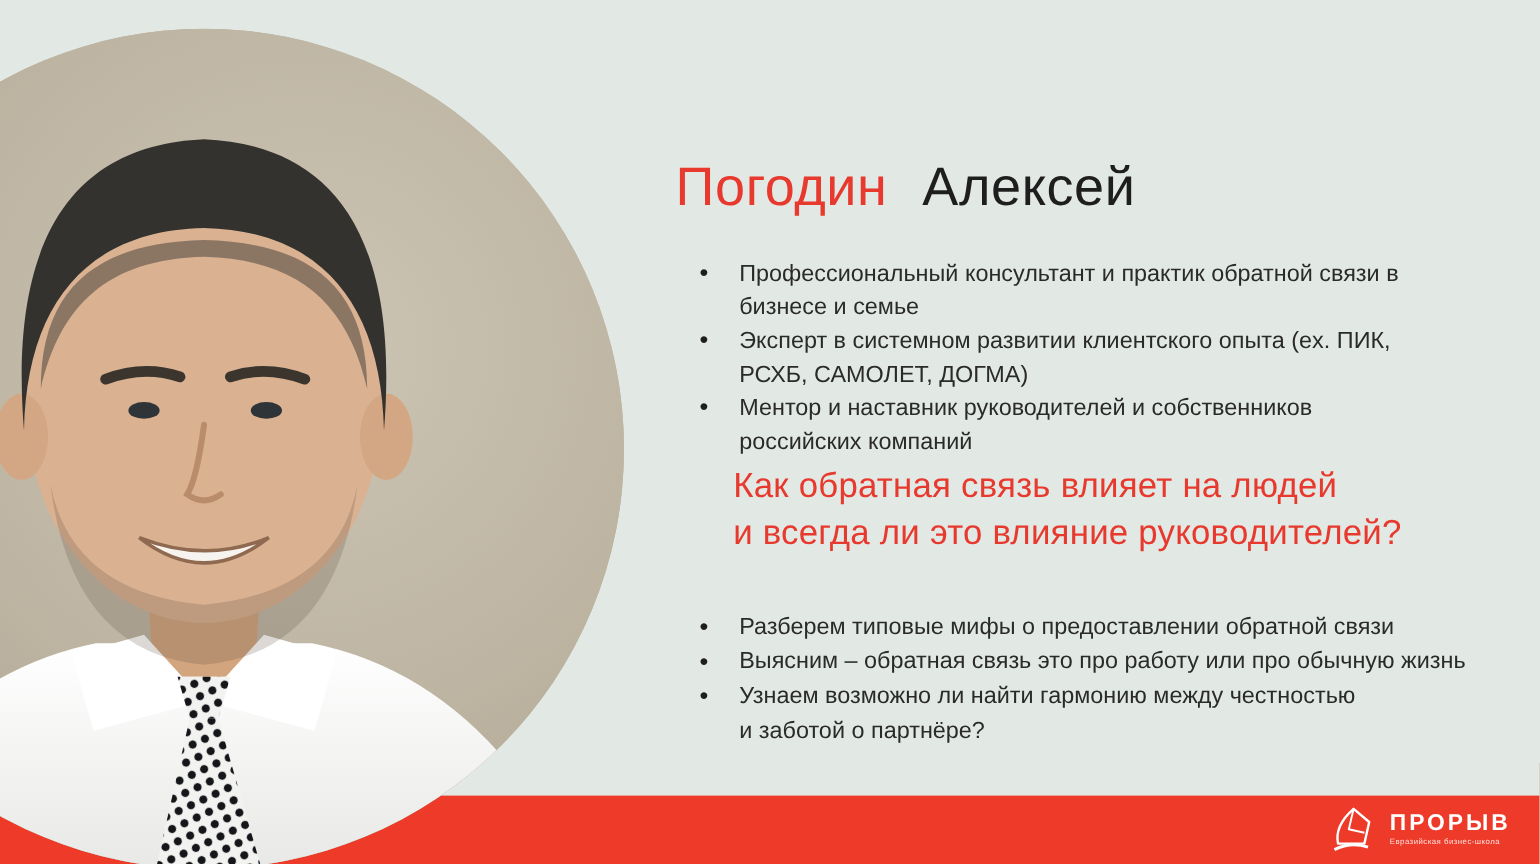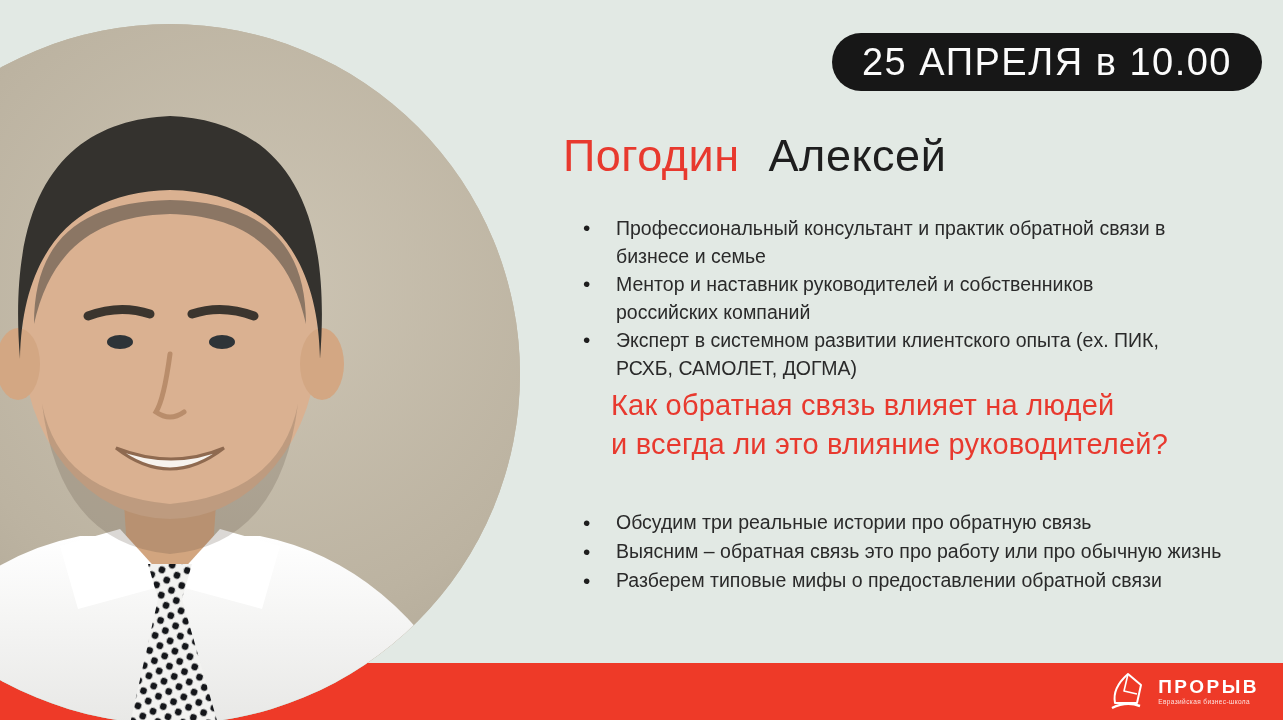--- a/index.html
+++ b/index.html
@@ -134,49 +134,47 @@
 
       <ellipse cx="300" cy="318" rx="13" ry="7" fill="#2e3438"></ellipse>
       <ellipse cx="402" cy="318" rx="13" ry="7" fill="#2e3438"></ellipse>
 
       <path d="M350 330 Q 344 375 336 388 Q 350 398 364 388" stroke="#b98d6b" stroke-width="5" fill="none" stroke-linecap="round"></path>
 
       <path d="M296 424 Q 350 466 404 424 Q 352 446 296 424 Z" fill="#f7f3ee" stroke="#8f6a50" stroke-width="3"></path>
     </svg>
   </div>
 
-  <div class="date-pill">
-    <span>25 АПРЕЛЯ в 10.00</span>
-  </div>
 
   <div class="content">
 
     <div class="speaker-title">
       <span class="last">Погодин</span>
       <span class="first">Алексей</span>
     </div>
 
     <ul class="bullets" id="credentials">
         <li>Профессиональный консультант и практик обратной связи в
 бизнесе и семье</li>
+        <li>Эксперт в системном развитии клиентского опыта (ex. ПИК,
+РСХБ, САМОЛЕТ, ДОГМА)</li>
         <li>Ментор и наставник руководителей и собственников
 российских компаний</li>
-        <li>Эксперт в системном развитии клиентского опыта (ex. ПИК,
-РСХБ, САМОЛЕТ, ДОГМА)</li>
       </ul>
 
     <div class="question">
       <div>Как обратная связь влияет на людей</div>
       <div>и всегда ли это влияние руководителей?</div>
     </div>
 
     <ul class="bullets" id="agenda">
-        <li>Обсудим три реальные истории про обратную связь</li>
+        <li>Разберем типовые мифы о предоставлении обратной связи</li>
         <li>Выясним – обратная связь это про работу или про обычную жизнь</li>
-        <li>Разберем типовые мифы о предоставлении обратной связи</li>
+        <li>Узнаем возможно ли найти гармонию между честностью
+и заботой о партнёре?</li>
       </ul>
   </div>
 
   <div class="footer-logo">
     <svg width="40" height="42" viewBox="0 0 40 42">
       <g fill="none" stroke="#ffffff" stroke-width="2" stroke-linejoin="round">
         <path d="M9 33 Q 6 18 22 4 L 35 15 L 31 33 Z"></path>
         <path d="M22 4 L 18 21 L 31 24" stroke-width="1.6"></path>
         <path d="M6 38 Q 20 31 34 36" stroke-width="2.4" fill="none"></path>
       </g>

